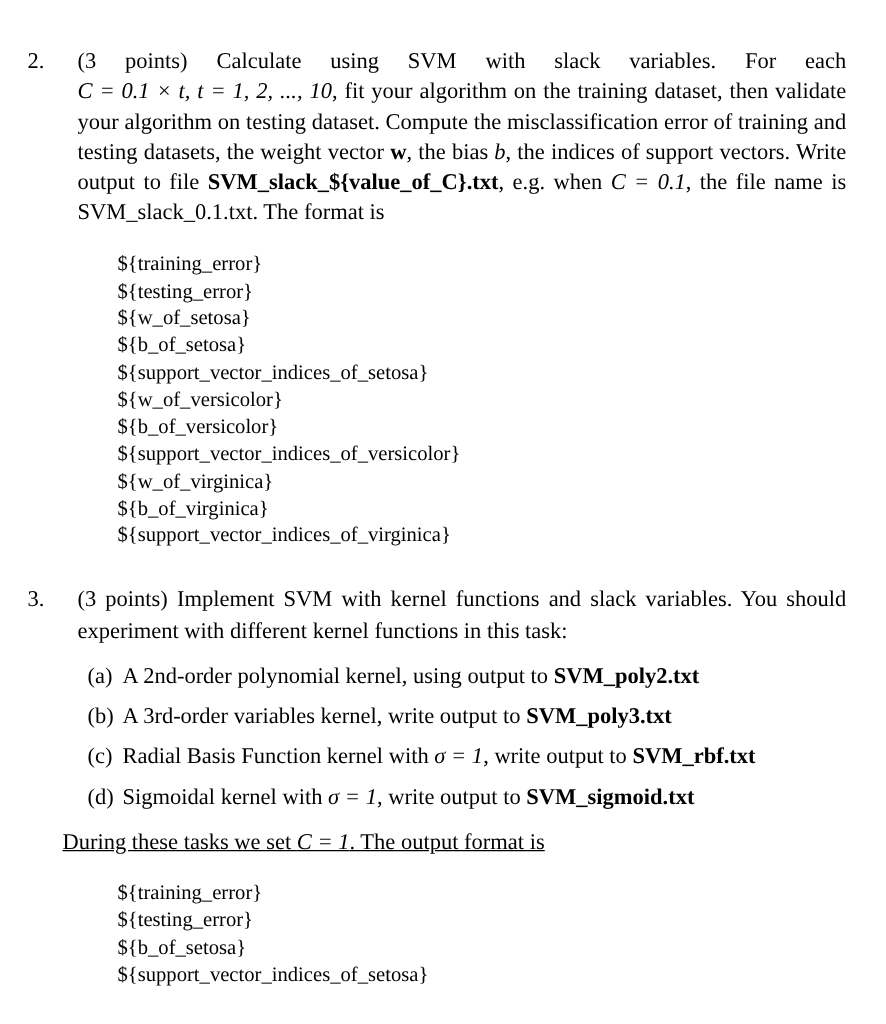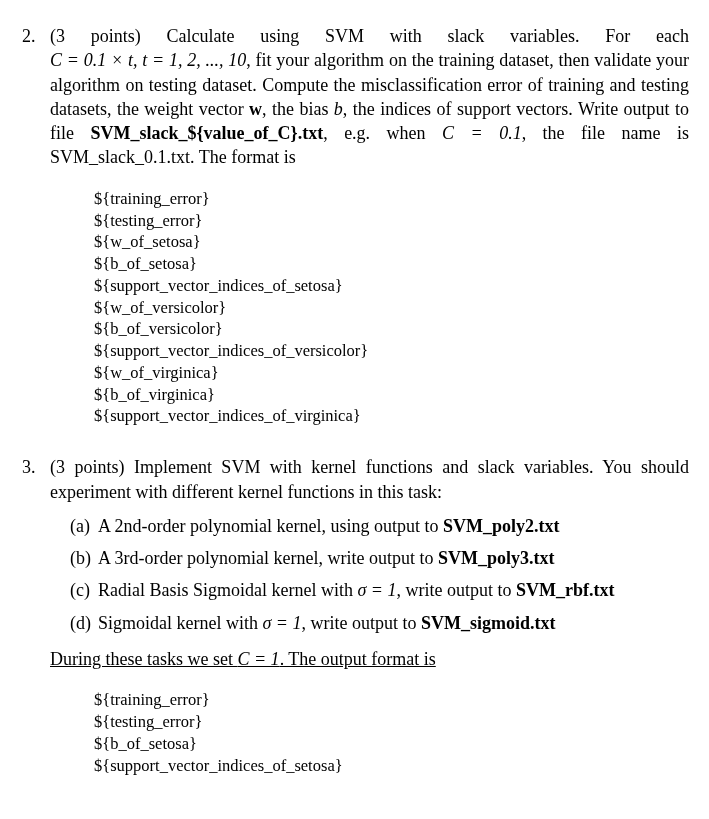--- a/index.html
+++ b/index.html
@@ -17,21 +17,21 @@
       position: relative;
       margin-bottom: 28px;
     }
     .problem-number {
       position: absolute;
       left: -28px;
       top: 0;
     }
     .problem-body {
       text-align: justify;
-      margin: 0;
+      margin: 12px;
     }
     .code-block {
       font-family: Liberation Serif, serif;
       font-size: 16.5px;
       white-space: pre;
       margin: 18px 0 22px 44px;
       line-height: 1.32;
     }
     .subitems {
       margin: 10px 0 12px 20px;
@@ -81,25 +81,25 @@
     <span>(3 points)</span><span> Implement SVM with kernel functions and slack variables. You should experiment with different kernel functions in this task:</span>
   </p>
 
   <div class="subitems">
     <div class="subitem">
       <span class="sub-label">(a)</span>
       <span>A 2nd-order polynomial kernel, using output to </span><span class="bold">SVM_poly2.txt</span>
     </div>
     <div class="subitem">
       <span class="sub-label">(b)</span>
-      <span>A 3rd-order polynomial kernel, write output to </span><span class="bold">SVM_poly3.txt</span>
+      <span>A 3rd-order variables kernel, write output to </span><span class="bold">SVM_poly3.txt</span>
     </div>
     <div class="subitem">
       <span class="sub-label">(c)</span>
-      <span>Radial Basis Sigmoidal kernel with </span><span class="math-it">σ = 1</span><span>, write output to </span><span class="bold">SVM_rbf.txt</span>
+      <span>Radial Basis Function kernel with </span><span class="math-it">σ = 1</span><span>, write output to </span><span class="bold">SVM_rbf.txt</span>
     </div>
     <div class="subitem">
       <span class="sub-label">(d)</span>
       <span>Sigmoidal kernel with </span><span class="math-it">σ = 1</span><span>, write output to </span><span class="bold">SVM_sigmoid.txt</span>
     </div>
   </div>
 
   <p class="after-sub">
     <span>During these tasks we set </span><span class="math-it">C = 1</span><span>. The output format is</span>
   </p>

